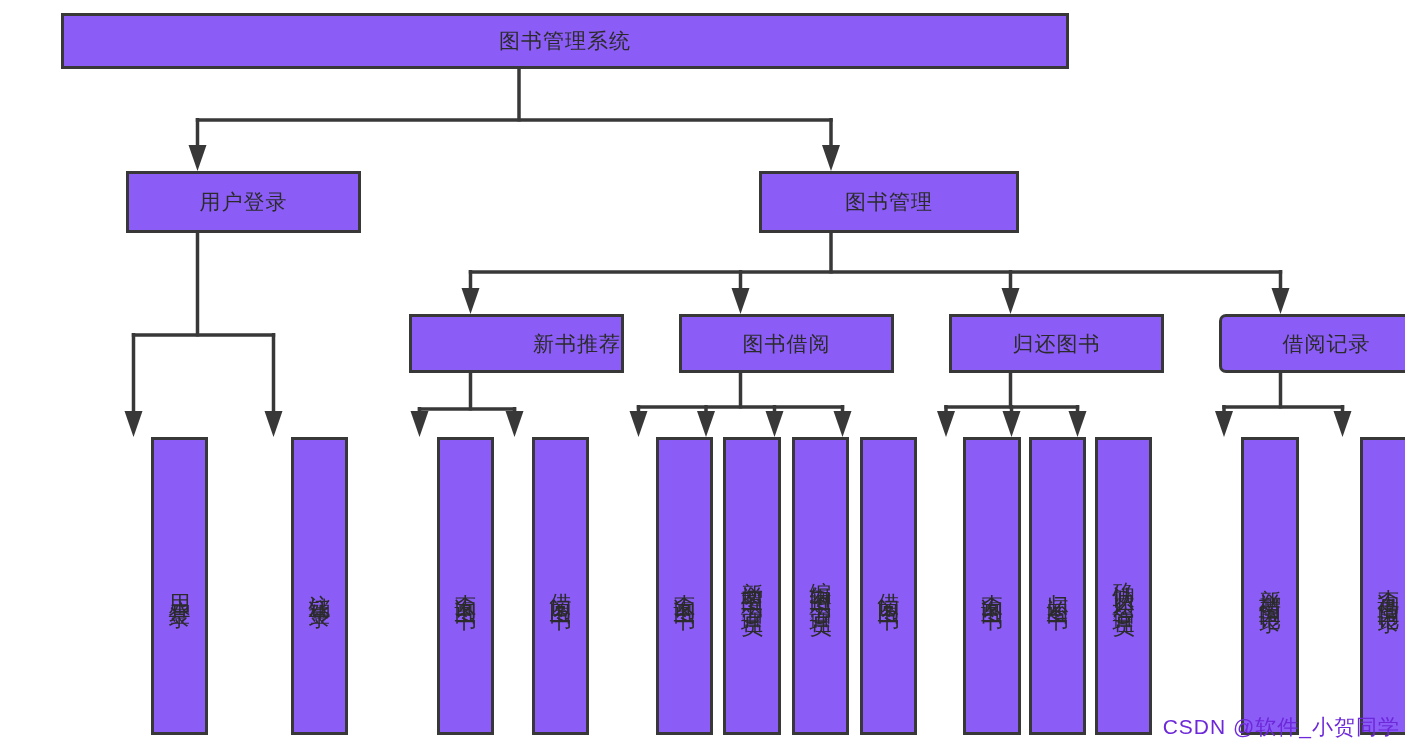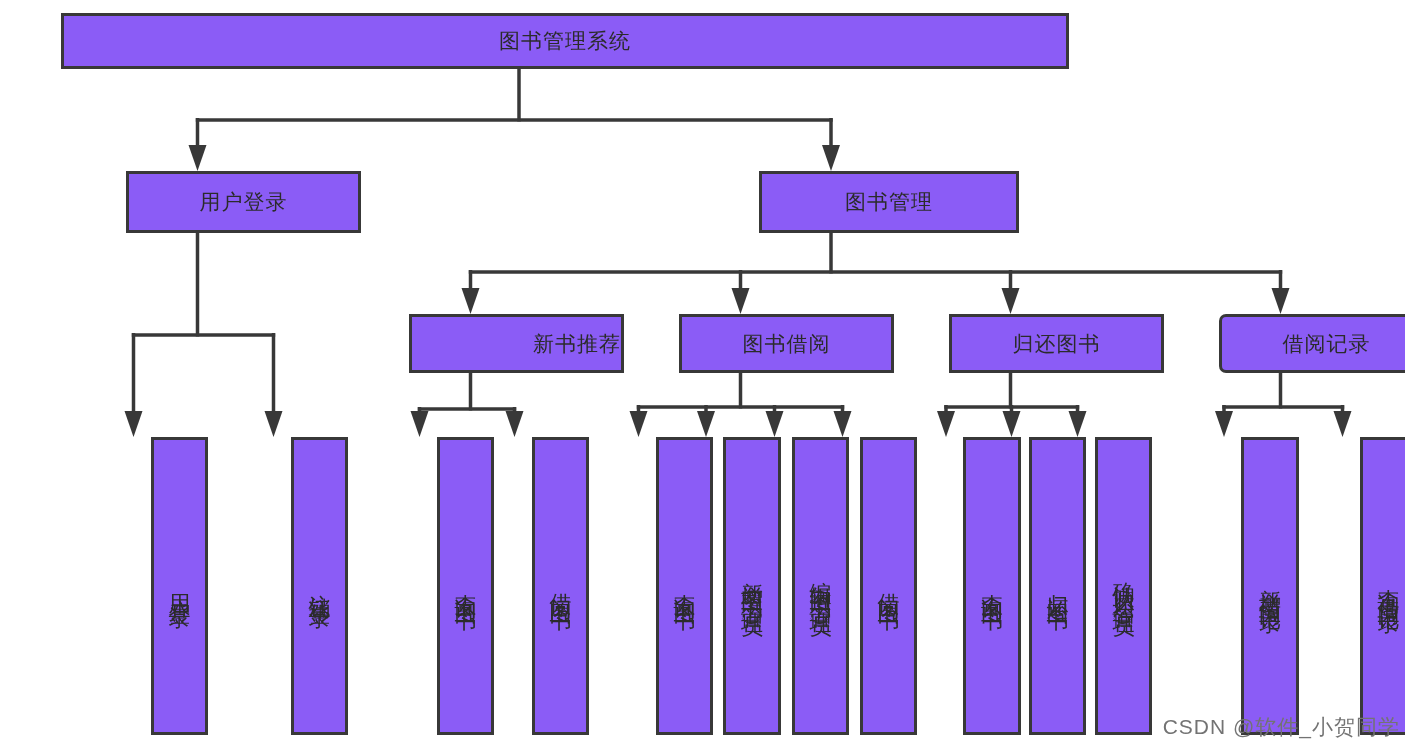--- a/index.html
+++ b/index.html
@@ -45,21 +45,21 @@
     text-orientation: mixed;
     letter-spacing: 5px;
     line-height: 1;
   }
   .watermark {
     position: absolute;
     right: 5px;
     top: 713px;
     font-size: 21px;
     letter-spacing: 1px;
-    color: #737373;
+    color: #6d28d9;
     z-index: 2;
     white-space: nowrap;
     margin-left: 13px;
   }
   svg line { stroke: #383838; stroke-width: 3.5; }
   svg polygon { fill: #383838; stroke: none; }
 </style>
 </head>
 <body>
 

